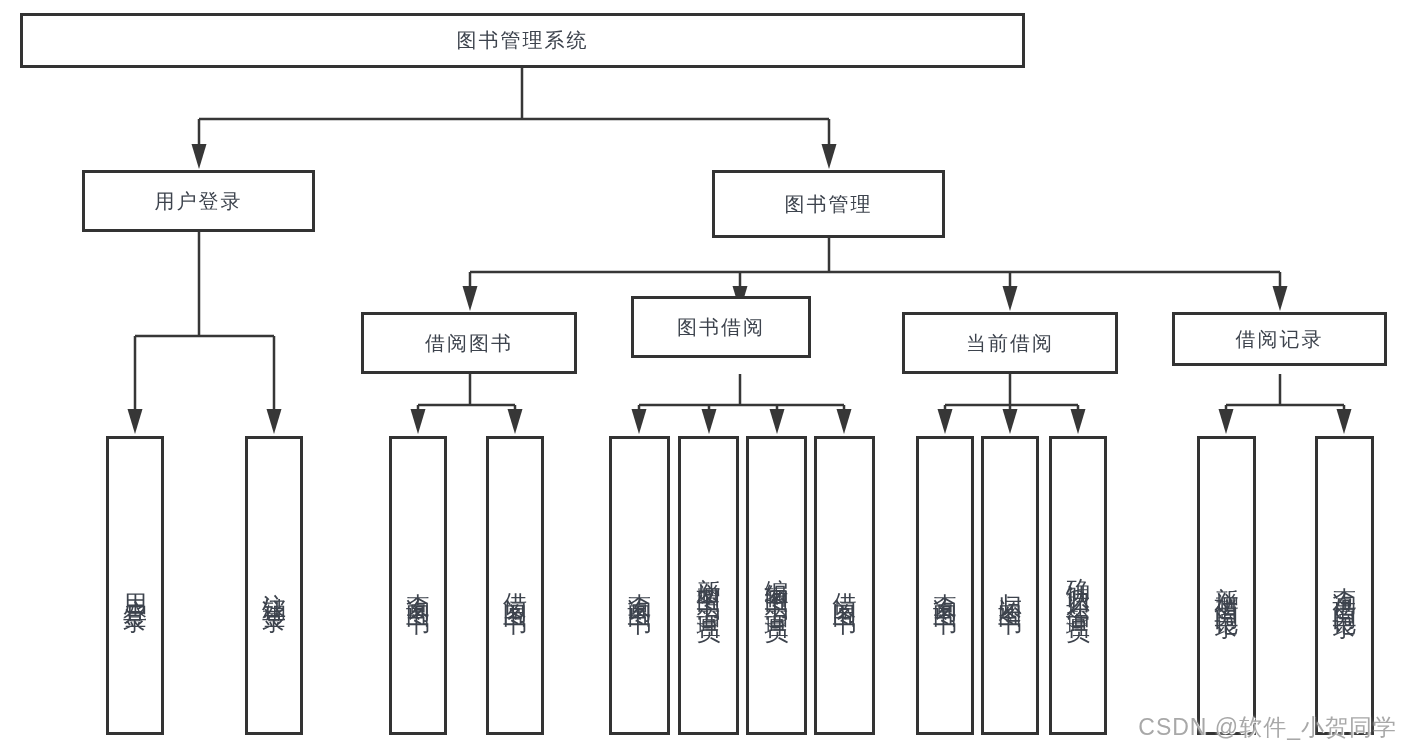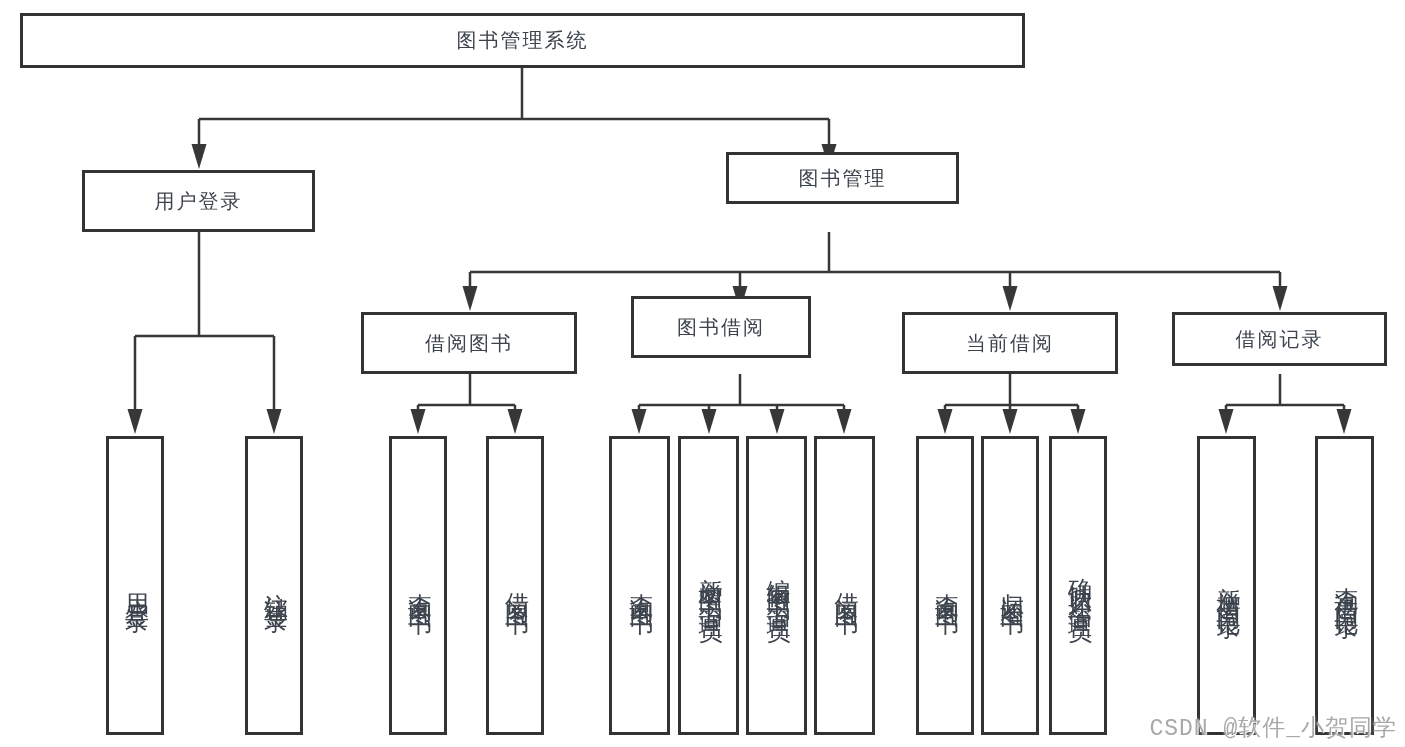--- a/index.html
+++ b/index.html
@@ -1,21 +1,21 @@
 <!DOCTYPE html>
 <html><head>
 <meta charset="utf-8">
 <style>
   html, body { margin: 0; padding: 0; background: #ffffff; }
   #canvas {
     position: relative;
     width: 1405px;
     height: 747px;
     background: var(--bg, #ffffff);
-    font-family: Liberation Mono, monospace;
+    font-family: Liberation Sans, sans-serif;
     overflow: hidden;
   }
   #wires {
     position: absolute;
     left: 0; top: 0;
     width: 1405px; height: 747px;
     pointer-events: none;
   }
   .node {
     position: absolute;
@@ -87,21 +87,21 @@
     <polygon class="arrowhead" points="1070.5,409 1085.5,409 1078,434"></polygon>
 
     <path class="wire" d="M1280 374 V405 M1226 405 H1344 M1226 405 V410 M1344 405 V410"></path>
     <polygon class="arrowhead" points="1218.5,409 1233.5,409 1226,434"></polygon>
     <polygon class="arrowhead" points="1336.5,409 1351.5,409 1344,434"></polygon>
   </svg>
 
   <div class="node hnode" style="left:20px; top:13px; width:1005px; height:55px;">图书管理系统</div>
 
   <div class="node hnode" style="left:82px; top:170px; width:233px; height:62px;">用户登录</div>
-  <div class="node hnode" style="left:712px; top:152px; width:233px; height:52px;margin-left:14px;">图书管理</div>
+  <div class="node hnode" style="left:712px; top:170px; width:233px; height:68px;">图书管理</div>
 
   <div class="node hnode" style="left:361px; top:312px; width:216px; height:62px;">借阅图书</div>
   <div class="node hnode" style="left:631px; top:296px; width:180px; height:62px;">图书借阅</div>
   <div class="node hnode" style="left:902px; top:312px; width:216px; height:62px;">当前借阅</div>
   <div class="node hnode" style="left:1172px; top:312px; width:215px; height:54px;">借阅记录</div>
 
   <div class="node vnode" style="left:106px; top:436px; width:58px; height:299px;">
     <span class="vlabel">用户登录</span>
   </div>
   <div class="node vnode" style="left:245px; top:436px; width:58px; height:299px;">

